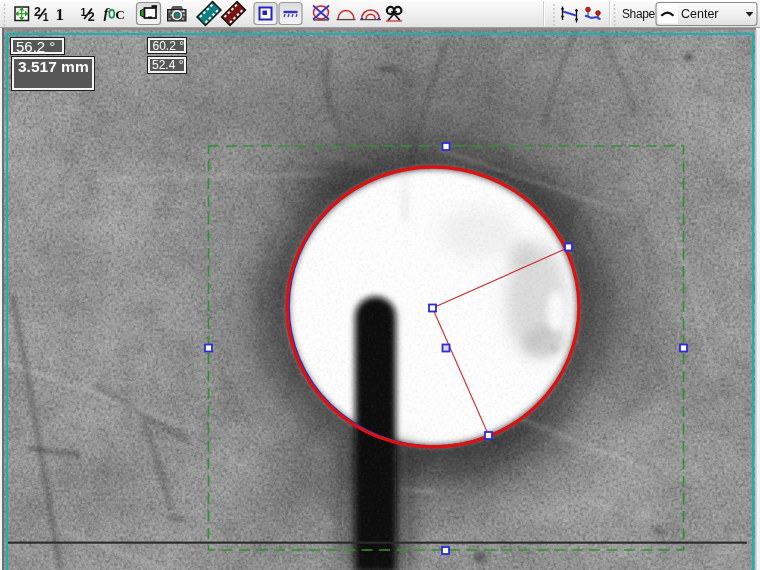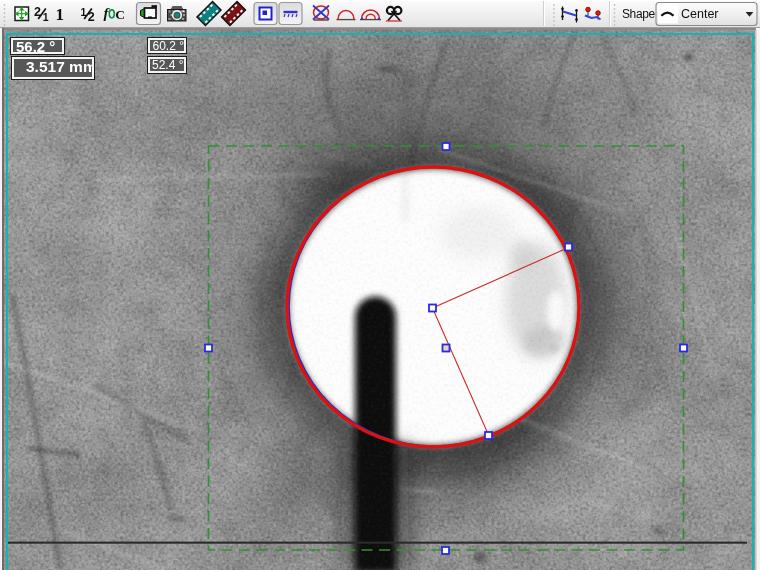--- a/index.html
+++ b/index.html
@@ -366,16 +366,16 @@
     <rect x="442" y="547" width="7" height="7"></rect>
     <rect x="442.5" y="344.5" width="7" height="7" fill="#d8d8d0"></rect>
     <rect x="429" y="304.5" width="7" height="7"></rect>
     <rect x="565" y="243.5" width="7" height="7"></rect>
     <rect x="485" y="432" width="7" height="7"></rect>
   </g>
 </g>
 </svg>
 </div>
 
-<div class="lbl" style="left:11px;top:38px;width:53px;height:16px;font-size:15px;font-weight:bold;line-height:14px;padding-left:3px;">56.2&nbsp;°</div>
-<div class="lbl" style="left:12px;top:57px;width:82px;height:22px;font-size:15.5px;font-weight:bold;line-height:15px;padding-left:12px;">3.517 mm</div>
+<div class="lbl" style="left:11px;top:38px;width:53px;height:16px;font-size:15px;font-weight:normal;line-height:14px;padding-left:3px;">56.2&nbsp;°</div>
+<div class="lbl" style="left:12px;top:57px;width:82px;height:33px;font-size:15.5px;font-weight:bold;line-height:15px;padding-left:4px;">3.517 mm</div>
 <div class="lbl" style="left:148px;top:38px;width:38px;height:15px;font-size:12px;line-height:12px;padding-left:2px;text-align:right;">60.2&nbsp;°</div>
 <div class="lbl" style="left:148px;top:57px;width:38px;height:16px;font-size:12px;line-height:13px;padding-left:2px;">52.4&nbsp;°</div>
 
 </body></html>

